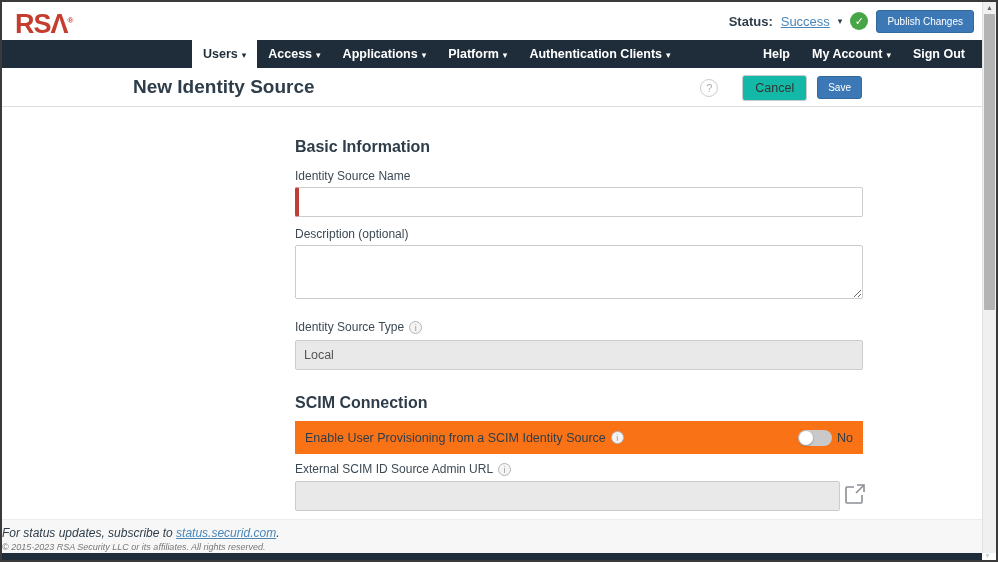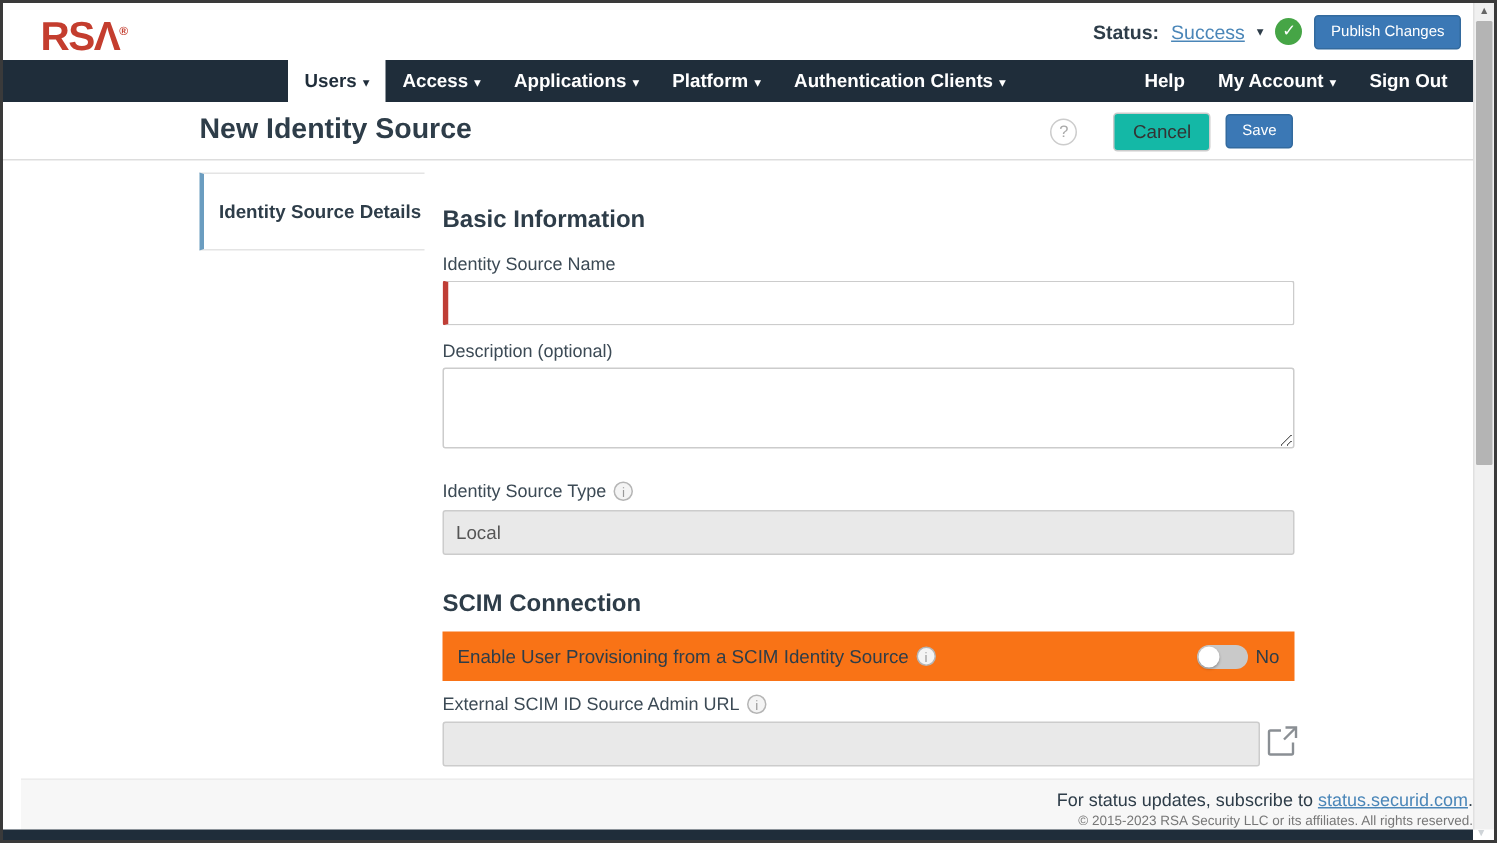--- a/index.html
+++ b/index.html
@@ -2,21 +2,21 @@
 <html><head>
 <meta charset="utf-8">
 <style>
   * { margin:0; padding:0; box-sizing:border-box; }
   body { font-family:"Liberation Sans","DejaVu Sans",sans-serif; background:#888; }
   .window { position:relative; width:998px; height:562px; background:#fff;
             border:2px solid #3a3a3a; overflow:hidden; }
   .page { position:absolute; top:0; left:0; right:14px; bottom:0; }
 
   
-  .topbar { position:absolute; top:0; left:0; right:0; height:28px; background:#fff;margin-left:12px; }
+  .topbar { position:absolute; top:0; left:0; right:0; height:28px; background:#fff; }
   .logo { position:absolute; left:13px; top:4px; font-size:27px; font-weight:bold;
           color:#c43d2e; letter-spacing:-1px; line-height:30px; }
   .logo sup { font-size:8px; vertical-align:super; letter-spacing:0; }
   .topbar-right { position:absolute; right:8px; top:0; height:38px;
                   display:flex; align-items:center; gap:8px; }
   .status-label { font-size:13px; color:#2e3d49; font-weight:bold; }
   .status-link { font-size:13px; color:#4a86b8; text-decoration:underline; cursor:pointer; }
   .caret { display:inline-block; font-size:9px; color:#2e3d49; }
   .caret::after { content:"▾"; }
   .caret.light { color:#fff; }
@@ -84,22 +84,22 @@
                            align-items:center; gap:5px; }
   .toggle-wrap { margin-left:auto; display:flex; align-items:center; gap:5px; }
   .toggle { width:34px; height:16px; background:#c9c9c9; border-radius:9px;
             position:relative; cursor:pointer; }
   .toggle .knob { position:absolute; left:1px; top:1px; width:14px; height:14px;
                   background:#fff; border-radius:50%; box-shadow:0 1px 2px rgba(0,0,0,.3); }
   .toggle-state { font-size:12.5px; color:#2e3d49; }
   .ext-link-icon { position:absolute; left:549px; width:22px; height:22px; cursor:pointer; }
 
   
-  .footer { position:absolute; left:12px; right:0; top:517px; height:34px;
-            background:#f7f7f7; border-top:1px solid #ececec; text-align:right; }
+  .footer { position:absolute; left:0; right:0; top:517px; height:34px;
+            background:#f7f7f7; border-top:1px solid #ececec; text-align:left;font-style:italic; }
   .footer-line1 { margin-top:6px; font-size:12px; color:#2e3d49; }
   .footer-line1 a { color:#4a86b8; text-decoration:underline; cursor:pointer; }
   .footer-line2 { margin-top:2px; font-size:9px; color:#777; }
   .bottombar { position:absolute; left:0; right:0; bottom:0; height:7px; background:#1f2d3a; }
 
   
   .scrollbar { position:absolute; top:0; right:0; bottom:7px; width:14px;
                background:#f0f0f0; border-left:1px solid #e0e0e0; }
   .sb-arrow-up { position:absolute; top:0; left:0; width:13px; height:12px;
                  color:#666; font-size:7px; text-align:center; line-height:12px; cursor:pointer; }
@@ -145,23 +145,20 @@
 
     <div class="page-header">
       <h1 class="page-title">New Identity Source</h1>
       <div class="header-actions">
         <span class="help-icon"></span>
         <button class="btn-secondary">Cancel</button>
         <button class="btn-primary">Save</button>
       </div>
     </div>
 
-    <div class="sidebar-item">
-      <span>Identity Source Details</span>
-    </div>
 
     <div class="form">
       <h2 class="section-title" style="top:31px;">Basic Information</h2>
 
       <label class="field-label" style="top:62px;">Identity Source Name</label>
       <input class="text-input required" style="top: 80px;" type="text" value="">
 
       <label class="field-label" style="top:120px;">Description (optional)</label>
       <textarea class="desc" style="top: 138px;"></textarea>
 

